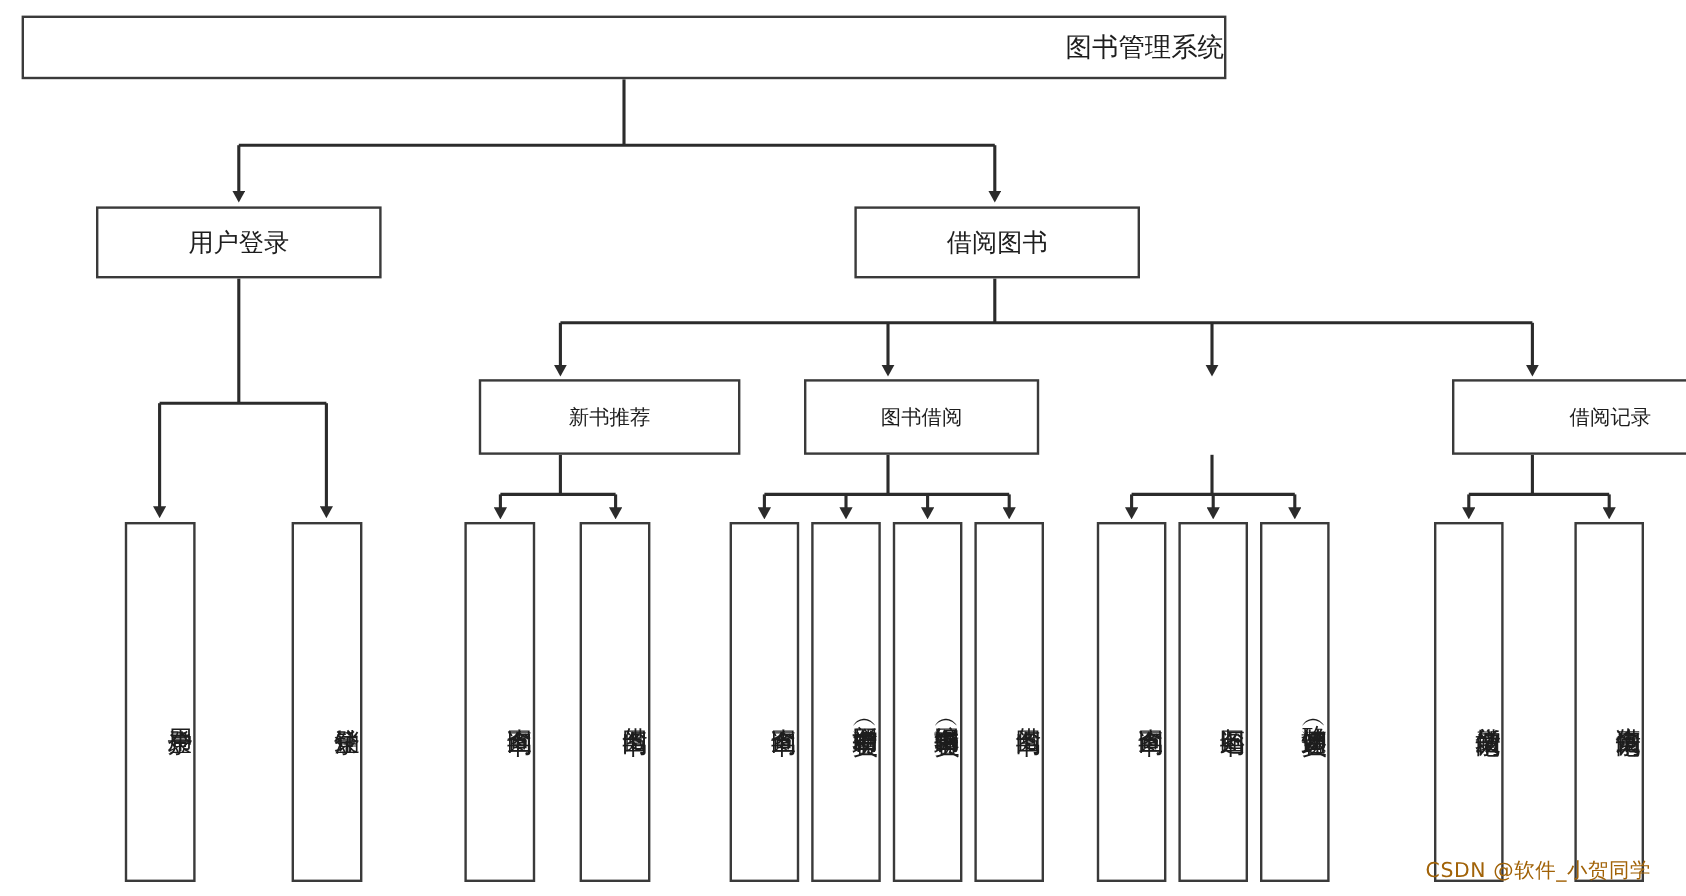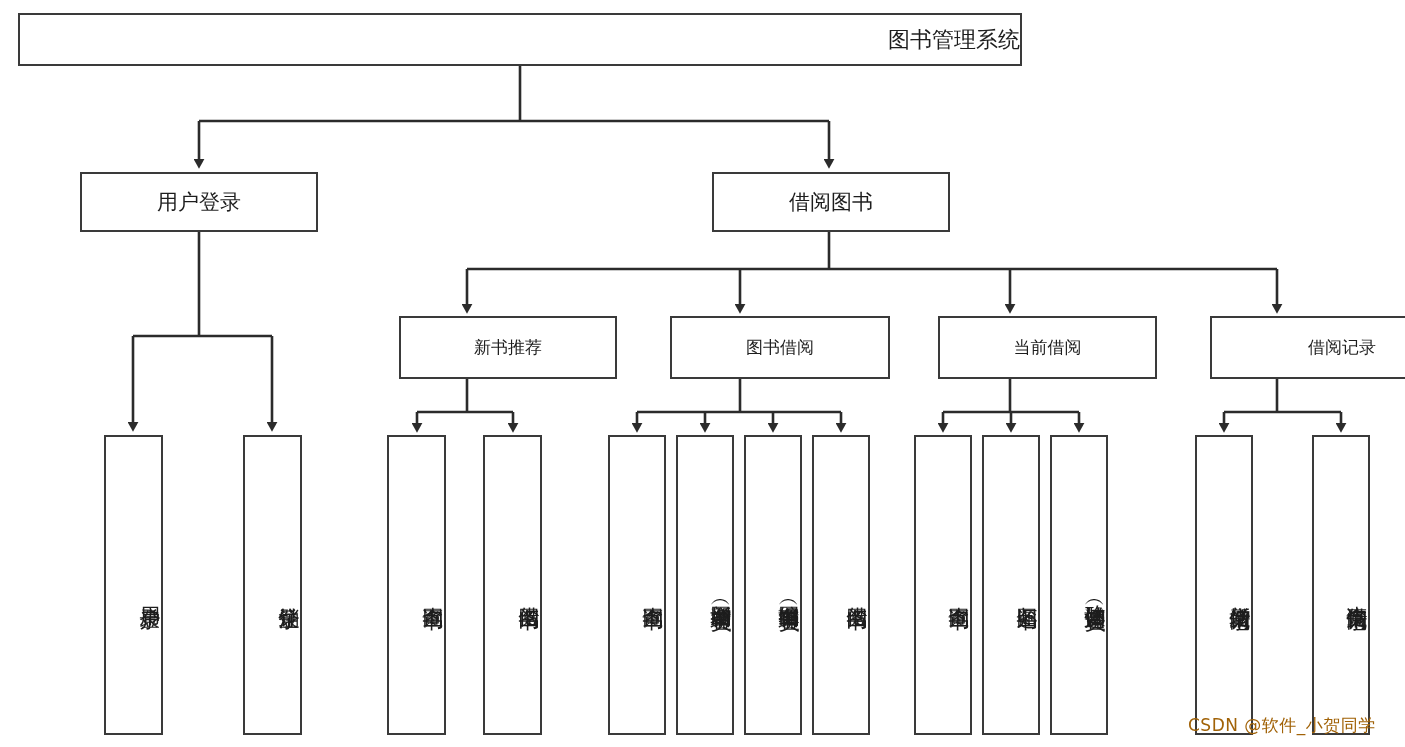--- a/index.html
+++ b/index.html
@@ -126,25 +126,22 @@
   <div class="node level2" style="left:80px;top:172px;width:238px;height:60px;">
     <span class="lbl">用户登录</span>
   </div>
   <div class="node level2" style="left:712px;top:172px;width:238px;height:60px;">
     <span class="lbl">借阅图书</span>
   </div>
 
   <div class="node level3" style="left:361px;top:316px;width:218px;height:63px;">
     <span class="lbl">新书推荐</span>
   </div>
-  <div class="node level3" style="left:632px;top:316px;width:220px;height:63px;">
+  <div class="node level3" style="left:632px;top:316px;width:196px;height:63px;">
     <span class="lbl">图书借阅</span>
-  </div>
-  <div class="node level3" style="left:900px;top:316px;width:219px;height:63px;">
-    <span class="lbl">当前借阅</span>
   </div>
   <div class="node level3" style="left:1172px;top:316px;width:216px;height:63px;padding-left:48px;">
     <span class="lbl">借阅记录</span>
   </div>
 
   <div class="node leaf" style="left:104px;top:435px;width:59px;height:300px;">
     <span class="lbl">用户登录</span>
   </div>
   <div class="node leaf" style="left:243px;top:435px;width:59px;height:300px;">
     <span class="lbl">注销登录</span>

